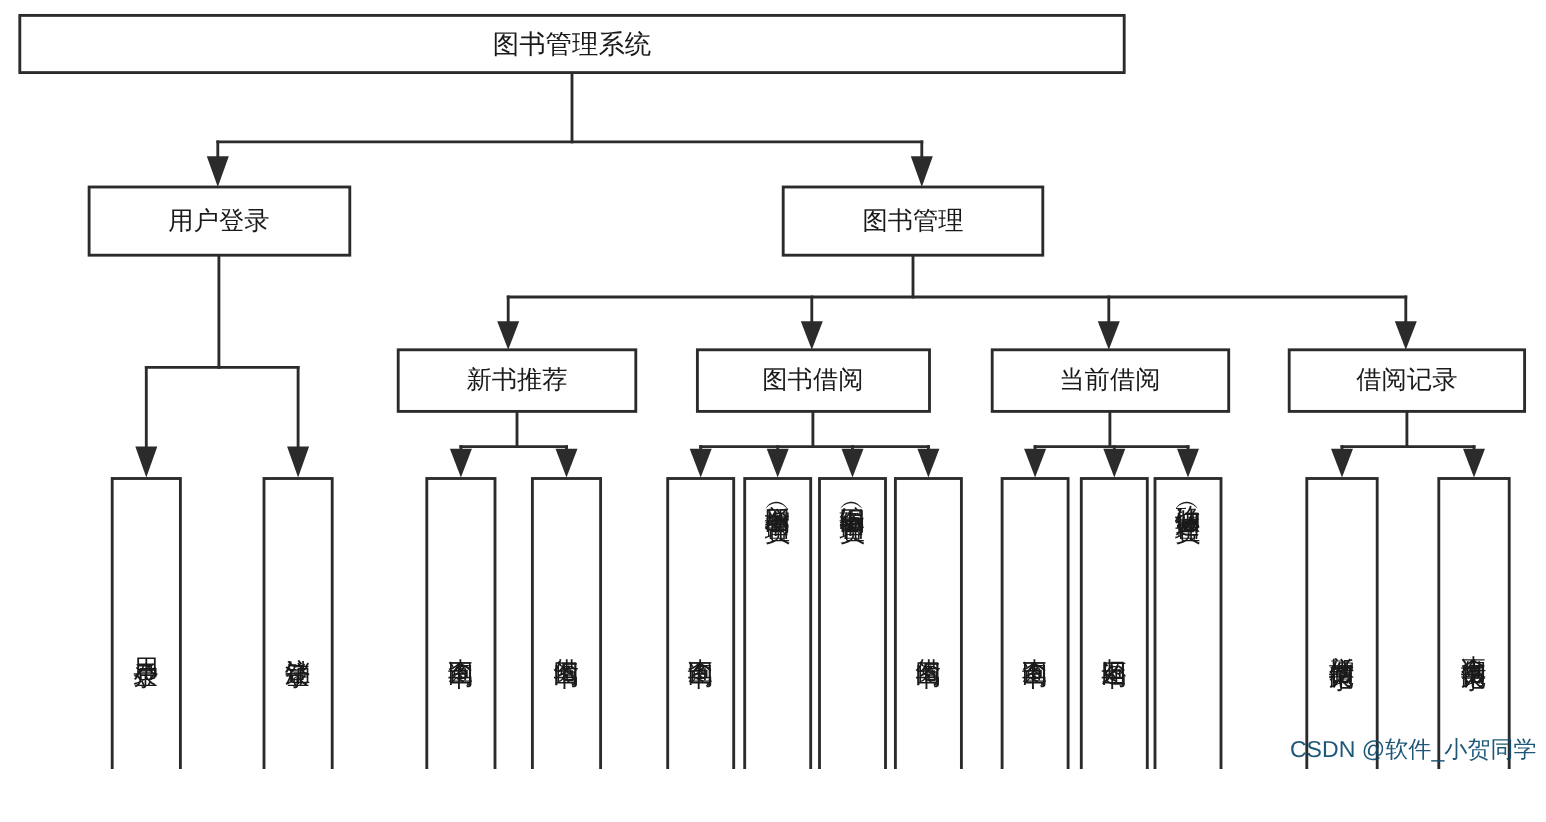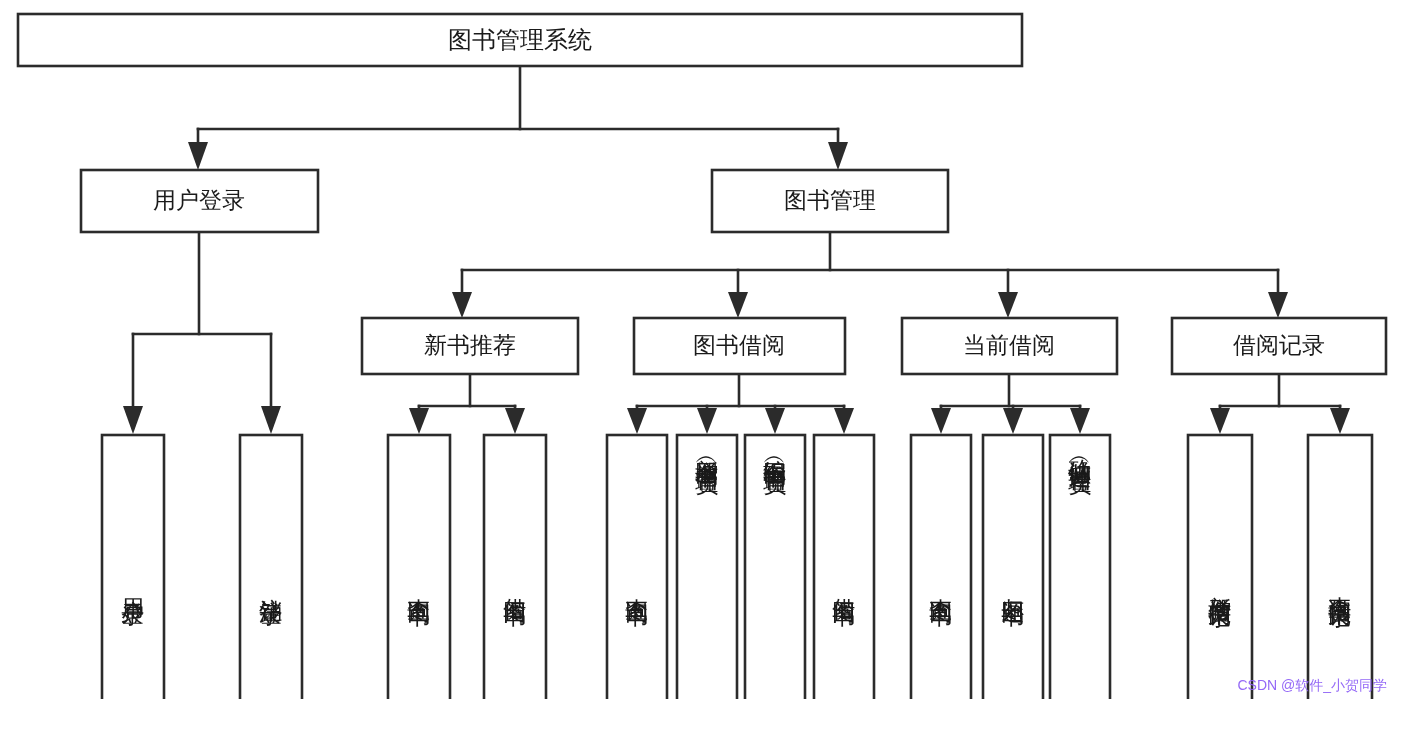--- a/index.html
+++ b/index.html
@@ -60,25 +60,25 @@
     font-family: "Liberation Sans", "DejaVu Sans", sans-serif;
     font-size: 23px;
     line-height: 1.06;
     color: #1a1a1a;
     letter-spacing: 2px;
     white-space: nowrap;
     pointer-events: none;
   }
   .watermark {
     position: absolute;
-    right: 18px;
+    right: 8px;
     bottom: 4px;
     font-family: "Liberation Sans", "DejaVu Sans", sans-serif;
-    font-size: 14px;
-    color: #8b5cf6;
+    font-size: 21px;
+    color: #0c4a6e;
     white-space: nowrap;
     opacity: 0.92;
   }
 </style>
 </head>
 <body>
 
 <div id="diagram-root">
 
   <svg class="diagram-canvas" viewBox="0 0 1405 747">

